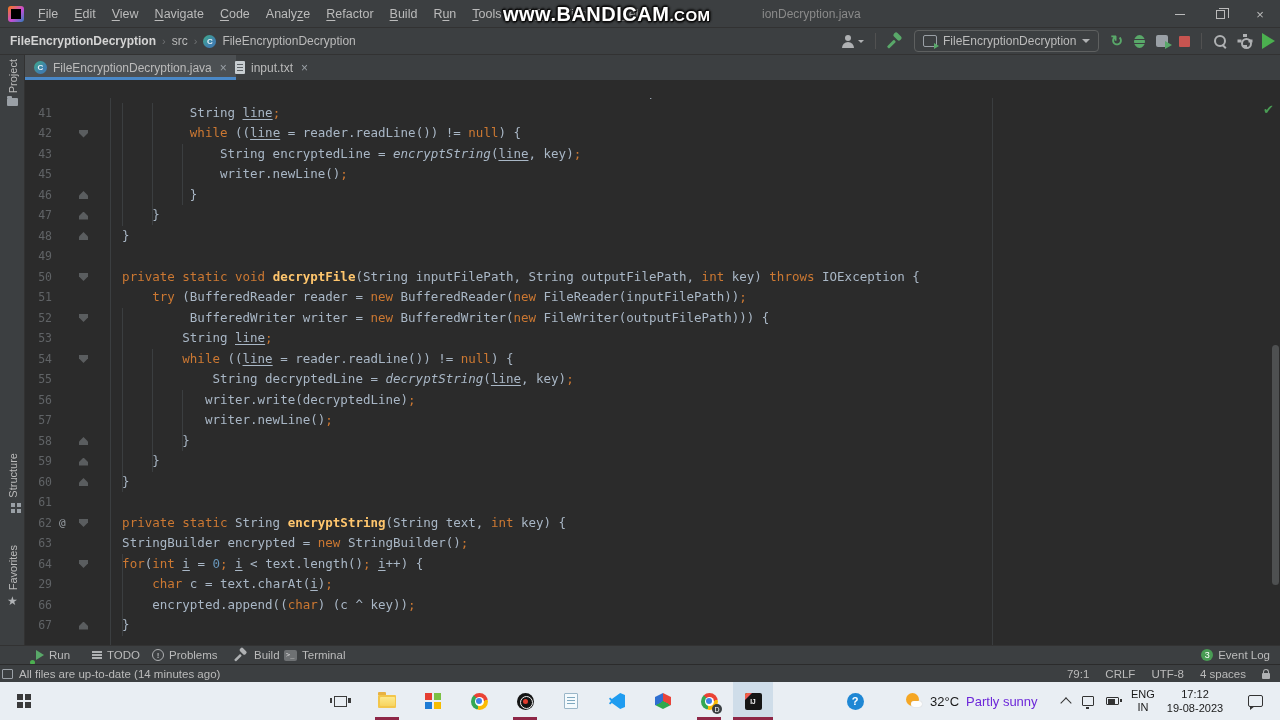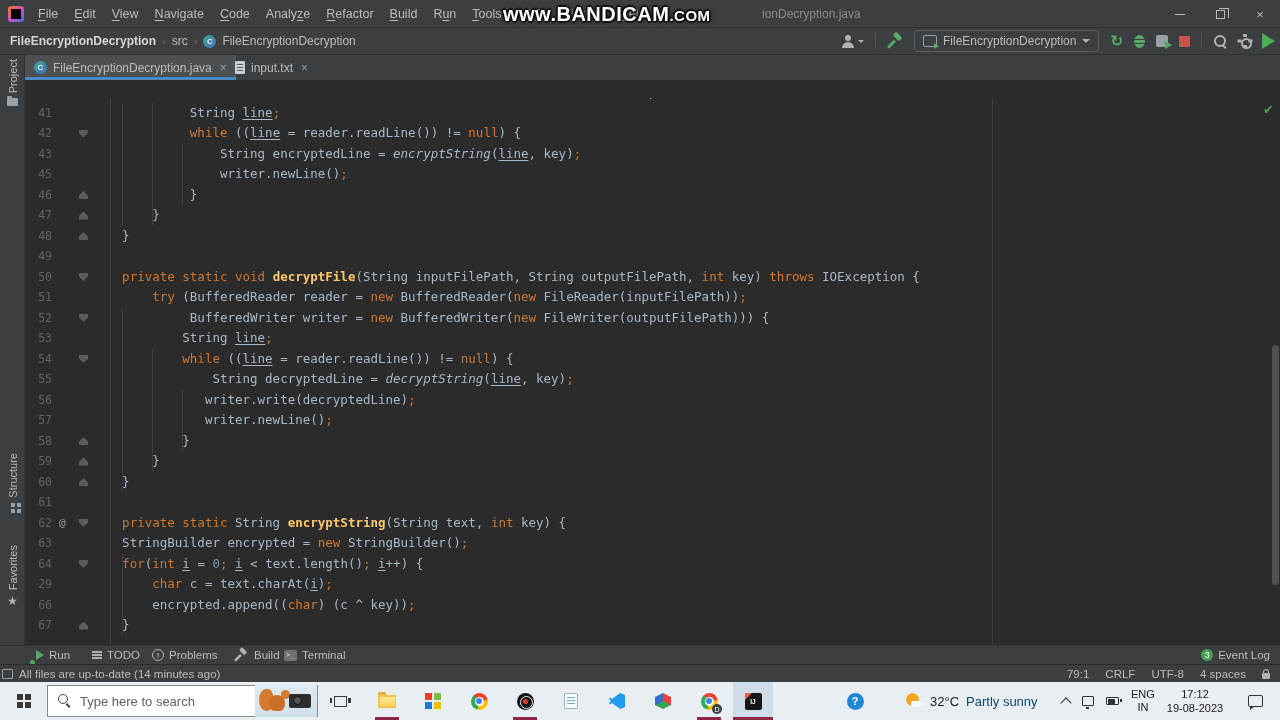--- a/index.html
+++ b/index.html
@@ -164,21 +164,21 @@
   .d-badge { position:absolute; right:7px; bottom:6px; width:10px; height:10px; border-radius:50%; background:#3b4043; color:#fff; font-size:7px; display:flex; align-items:center; justify-content:center; }
   .i-ij { position:relative; width:17px; height:17px; border-radius:2px; background:#161616; color:#fff; font-size:6.5px; font-weight:bold; display:flex; align-items:center; justify-content:center; }
   .i-ij::before { content:""; position:absolute; left:0; top:0; width:8px; height:8px; background:linear-gradient(135deg,#fc6a2a,#d23ca8); clip-path:polygon(0 0,100% 0,0 100%); border-radius:2px 0 0 0; }
   .help-btn { position:absolute; left:841px; top:0; width:28px; height:38px; display:flex; align-items:center; justify-content:center; }
   .i-help { width:17px; height:17px; border-radius:50%; background:#1f87d4; color:#fff; font-size:11px; font-weight:bold; display:flex; align-items:center; justify-content:center; }
   .weather { position:absolute; left:905px; top:0; height:38px; display:flex; align-items:center; gap:7px; }
   .i-sun { position:relative; width:18px; height:18px; }
   .i-sun::before { content:""; position:absolute; left:1px; top:1px; width:13px; height:13px; border-radius:50%; background:#f5a623; }
   .i-sun::after { content:""; position:absolute; left:6px; top:9px; width:11px; height:6px; border-radius:6px; background:#fdfdfd; box-shadow:0 0 1px #bbb; }
   .w-temp { font-size:13px; color:#1a1a1a; }
-  .w-cond { font-size:13px; color:#0c4a6e; }
+  .w-cond { font-size:13px; color:#6d28d9; }
   .tray { position:absolute; left:1062px; top:0; height:38px; display:flex; align-items:center; gap:12px; }
   .i-chevup { width:8px; height:8px; border-left:1.5px solid #333; border-top:1.5px solid #333; transform:rotate(45deg); margin-top:3px; }
   .i-device { width:12px; height:10px; border:1.5px solid #333; border-radius:1px; position:relative; }
   .i-device::after { content:""; position:absolute; left:3px; bottom:-4px; width:3px; height:2px; background:#333; }
   .i-batt { position:relative; width:13px; height:8px; border:1.5px solid #333; border-radius:1px; }
   .i-batt::before { content:""; position:absolute; right:-3.5px; top:1px; width:2px; height:3px; background:#333; }
   .i-batt::after { content:""; position:absolute; left:0.5px; top:0.5px; bottom:0.5px; width:7px; background:#333; }
   .lang { display:flex; flex-direction:column; align-items:center; font-size:11px; color:#1a1a1a; line-height:13px; }
   .clock { display:flex; flex-direction:column; align-items:center; font-size:11px; color:#1a1a1a; line-height:14px; }
   .notif { position:absolute; left:1238px; top:0; width:34px; height:38px; display:flex; align-items:center; justify-content:center; }
@@ -489,31 +489,20 @@
 
   <div class="taskbar">
     <div class="start">
       <span class="i-win">
           <span></span>
           <span></span>
           <span></span>
           <span></span>
         </span>
     </div>
-    <div class="search-box">
-      <span class="sb-mag"></span>
-      <span class="search-text">Type here to search</span>
-      <span class="squirrel">
-        <span class="sq-tail"></span>
-          <span class="sq-body"></span>
-          <span class="sq-head"></span>
-          <span class="sq-cam"></span>
-          <span class="sq-lens"></span>
-      </span>
-    </div>
     <div class="taskview">
         <span class="i-taskview"></span>
       </div>
 
     <div class="app-cell" style="left:367px;">
       <span class="i-explorer"></span>
         <span class="underline"></span>
     </div>
     <div class="app-cell" style="left:413px;">
       <span class="i-colorgrid">

